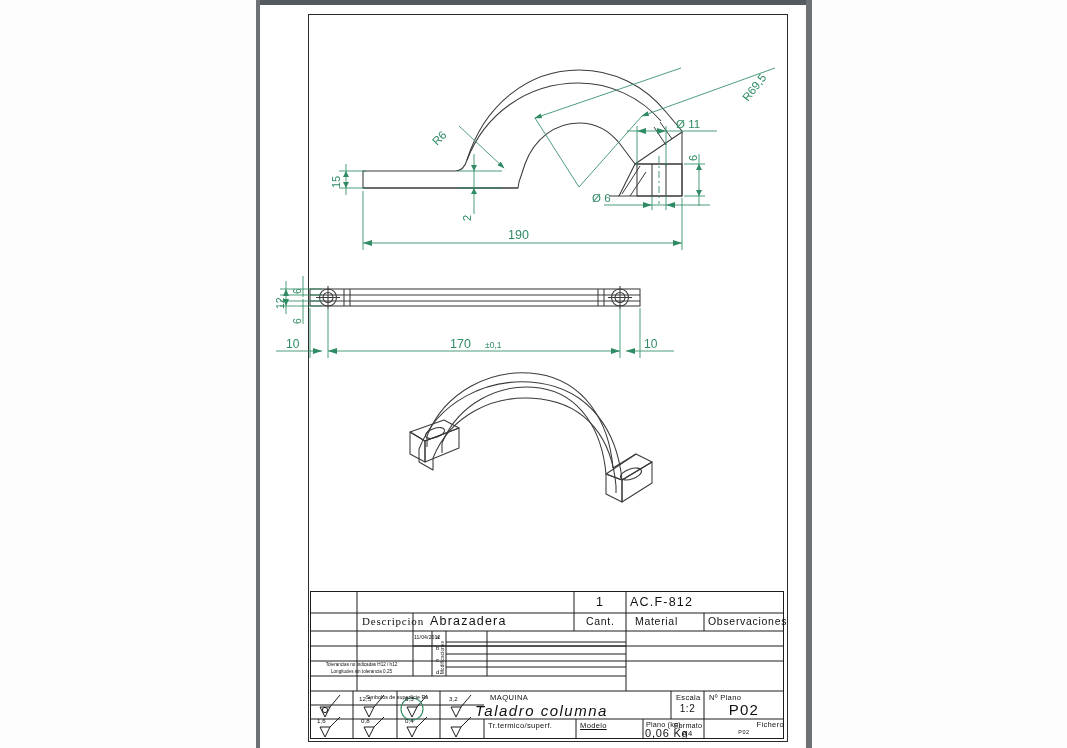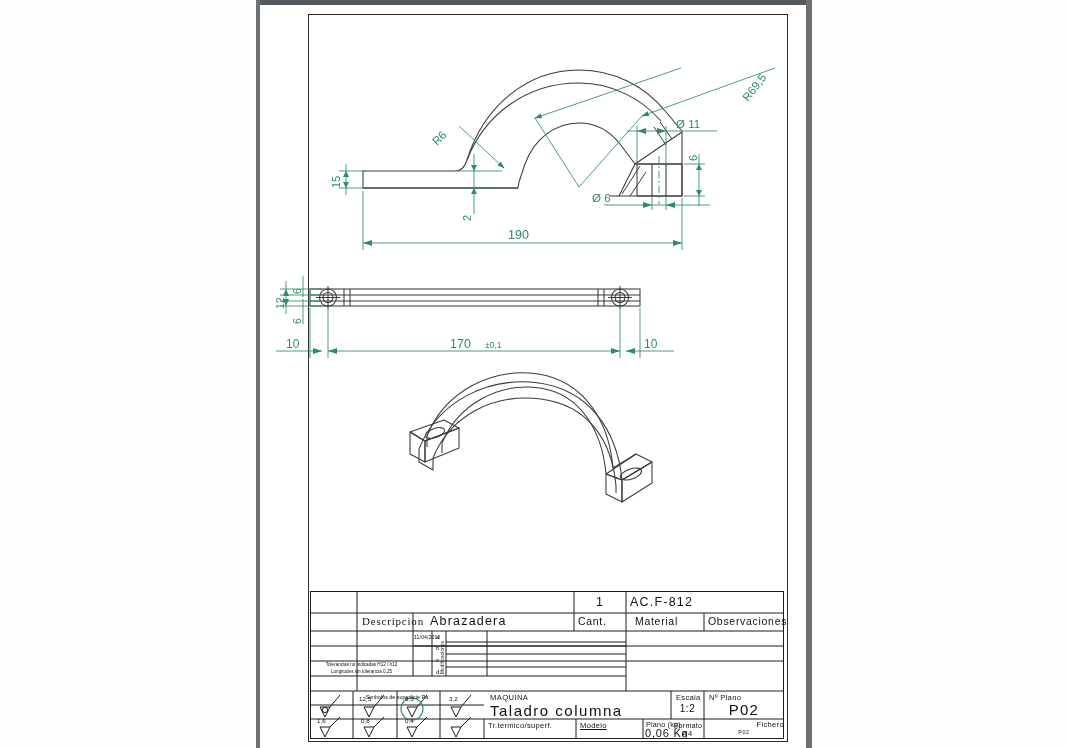--- a/index.html
+++ b/index.html
@@ -320,21 +320,21 @@
             <line x1="151" y1="136" x2="161" y2="126"></line>
         </g>
       </svg>
 
       <div class="tb-txt t-hand t-val" style="left:270px;top:5px;width:40px;text-align:center;">1</div>
       <div class="tb-txt t-hand t-val" style="left:320px;top:5px;">AC.F-812</div>
       <div class="tb-txt t-hand t-val" style="left:400px;top:5px;"></div>
 
       <div class="tb-txt t-hand" style="left:52px;top:25px;font-size:11px;letter-spacing:.8px;font-family:Liberation Serif, serif;">Descripcion</div>
       <div class="tb-txt t-hand t-val" style="left:120px;top:24px;">Abrazadera</div>
-      <div class="tb-txt t-hand" style="left:268px;top:25px;font-size:10.5px;letter-spacing:.7px;">Cant.</div>
+      <div class="tb-txt t-hand" style="left:276px;top:25px;font-size:10.5px;letter-spacing:.7px;">Cant.</div>
       <div class="tb-txt t-hand" style="left:325px;top:25px;font-size:10.5px;letter-spacing:.7px;">Material</div>
       <div class="tb-txt t-hand" style="left:398px;top:25px;font-size:10.5px;letter-spacing:.7px;">Observaciones</div>
 
       <div class="tb-txt t-hand t-tiny" style="left:104px;top:44px;">11/04/2012</div>
 
       <div class="tb-txt t-hand t-vert" style="left:131px;top:83px;">Modificaciones</div>
 
       <div class="tb-txt t-hand t-tiny" style="left:126px;top:43px;font-size:6px;">a</div>
       <div class="tb-txt t-hand t-tiny" style="left:126px;top:54px;font-size:6px;">b</div>
       <div class="tb-txt t-hand t-tiny" style="left:126px;top:66px;font-size:6px;">c</div>
@@ -346,21 +346,21 @@
       <div class="tb-txt t-hand t-micro t-center" style="left:0px;top:104px;width:174px;font-size:5.4px;">Simbolos de superficie Ra</div>
 
       <div class="tb-txt t-hand t-tiny" style="left:49px;top:105px;font-size:6.2px;">12,5</div>
       <div class="tb-txt t-hand t-tiny" style="left:95px;top:105px;font-size:6.2px;">6,3</div>
       <div class="tb-txt t-hand t-tiny" style="left:139px;top:105px;font-size:6.2px;">3,2</div>
       <div class="tb-txt t-hand t-tiny" style="left:7px;top:127px;font-size:6.2px;">1,6</div>
       <div class="tb-txt t-hand t-tiny" style="left:51px;top:127px;font-size:6.2px;">0,8</div>
       <div class="tb-txt t-hand t-tiny" style="left:95px;top:127px;font-size:6.2px;">0,4</div>
 
       <div class="tb-txt t-hand" style="left:180px;top:103px;font-size:7.6px;letter-spacing:.4px;">MAQUINA</div>
-      <div class="tb-txt t-hand t-big" style="left:180px;top:112px;">Taladro columna</div>
+      <div class="tb-txt t-hand t-big" style="left:165px;top:112px;font-style:italic;">Taladro columna</div>
 
       <div class="tb-txt t-hand" style="left:178px;top:131px;font-size:7.6px;letter-spacing:.3px;">Tr.termico/superf.</div>
       <div class="tb-txt t-hand" style="left:270px;top:131px;font-size:7.6px;letter-spacing:.3px;text-decoration:underline;">Modelo</div>
       <div class="tb-txt t-hand" style="left:336px;top:130px;font-size:7.2px;letter-spacing:.2px;">Plano (kg)</div>
       <div class="tb-txt t-hand" style="left:335px;top:137px;font-size:11px;letter-spacing:.8px;">0,06 Kg</div>
 
       <div class="tb-txt t-hand" style="left:366px;top:103px;font-size:7.6px;letter-spacing:.3px;">Escala</div>
       <div class="tb-txt t-hand t-center" style="left:361px;top:113px;width:33px;font-size:10px;">1:2</div>
 
       <div class="tb-txt t-hand" style="left:399px;top:103px;font-size:7.6px;letter-spacing:.3px;">Nº Plano</div>

